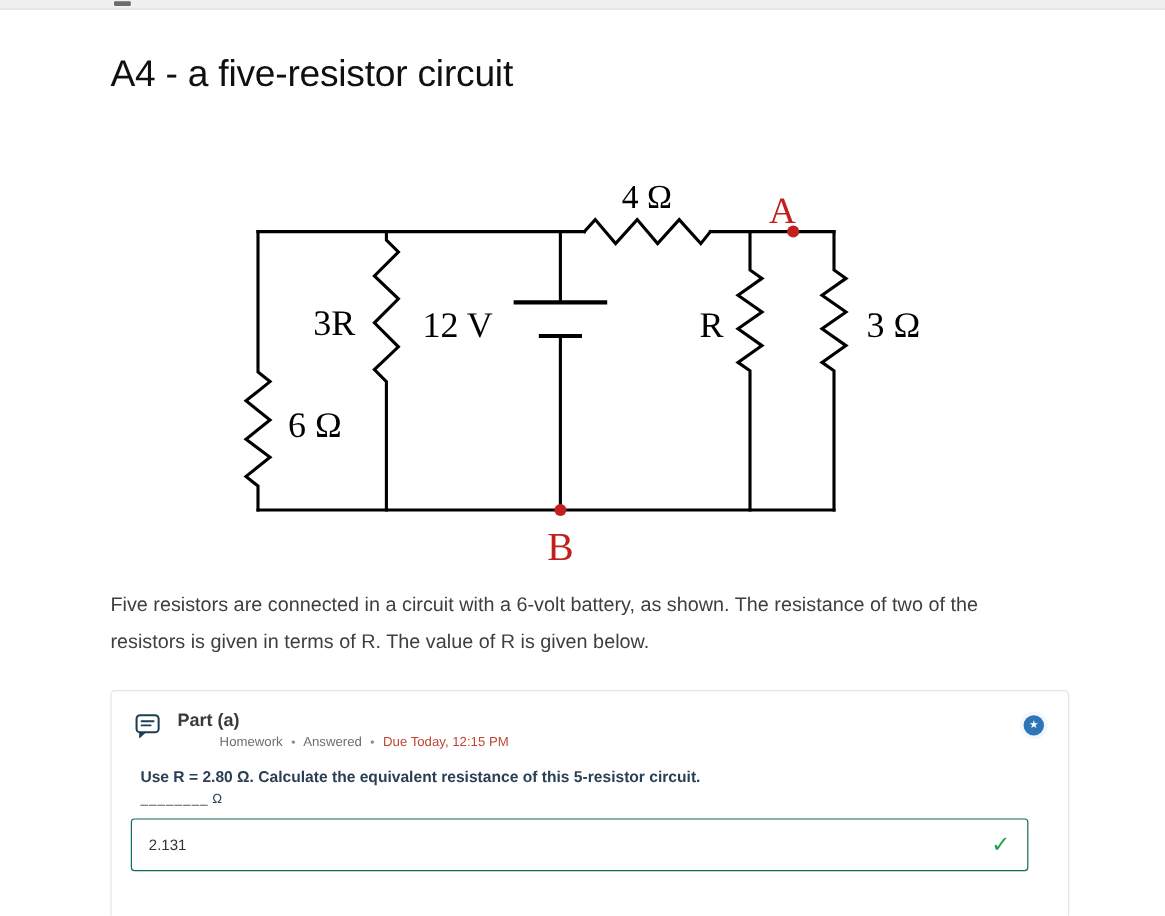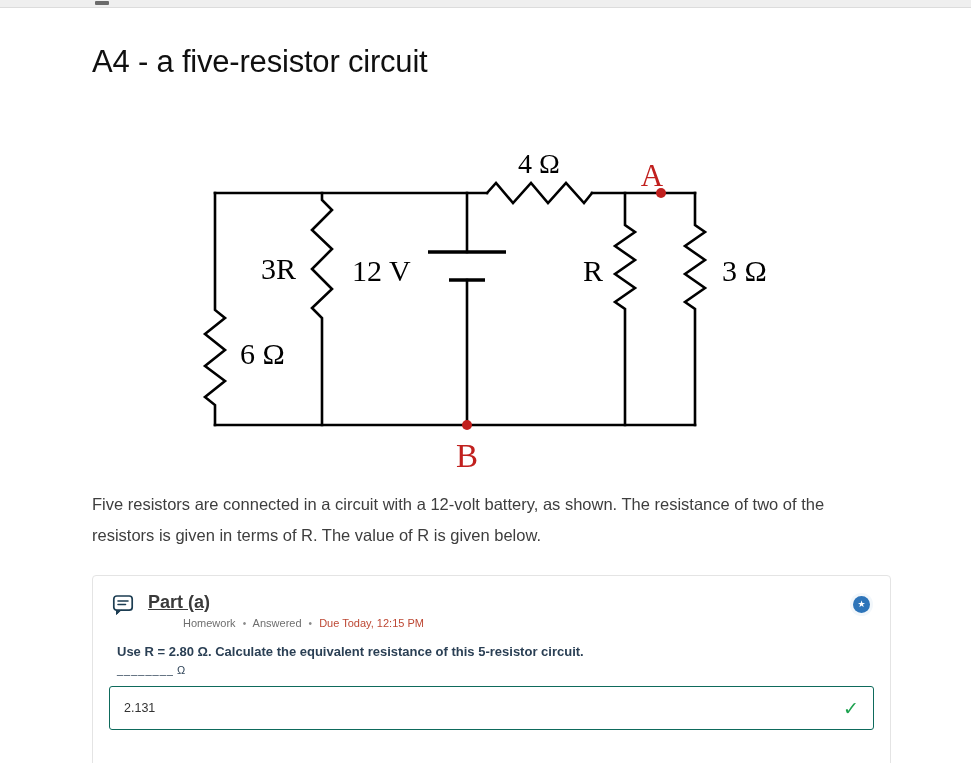--- a/index.html
+++ b/index.html
@@ -25,36 +25,36 @@
     position:absolute;left:92px;top:489px;width:785px;
     font-size:16.5px;line-height:31px;color:#3e3e3e;
   }
   .card{
     position:absolute;left:92px;top:575px;width:799px;height:240px;
     background:#fff;border:1px solid #e4e4e4;border-radius:4px;box-sizing:border-box;
   }
   .card-header{position:relative;display:flex;align-items:flex-start;padding:16px 16px 0 18px;}
   .bubble-icon{width:24px;height:24px;flex:0 0 24px;margin-right:13px;margin-top:1px;}
   .bubble-icon svg{display:block;}
-  .part-title{font-size:18px;font-weight:700;color:#3a3a3a;text-decoration:underline;}
+  .part-title{font-size:15px;font-weight:700;color:#3a3a3a;}
   .meta{margin-top:4px;font-size:11px;padding-left:35px;}
   .meta-gray{color:#6e6e6e;}
   .meta-red{color:#bd4733;}
   .meta .dot{color:#8a8a8a;margin:0 4px;font-size:10px;}
   .star-badge{
     position:absolute;right:20px;top:20px;width:17px;height:17px;border-radius:50%;
     background:#2d74b9;color:#ffffff;font-size:9px;line-height:17px;text-align:center;
     cursor:pointer;box-shadow:0 0 0 3px #f2f7fb;
   }
   .question{margin:15px 16px 0 24px;font-size:13px;color:#2a3f54;font-weight:bold;}
   .blank-line{margin:5px 16px 0 24px;font-size:11px;color:#2a3f54;letter-spacing:1px;}
   .blank-line .unit{letter-spacing:0;margin-left:3px;}
   .instruction{margin:21px 16px 0 24px;font-size:11.5px;color:#31506a;}
   .answer-box{
-    margin:10px 16px 0 16px;height:44px;border:1px solid #0e6a5c;border-radius:3px;
+    margin:10px 33px 0 16px;height:44px;border:1px solid #0e6a5c;border-radius:3px;
     display:flex;align-items:center;padding:0 14px;background:#fff;box-sizing:border-box;
   }
   .answer-box input{
     flex:1;border:none;outline:none;background:transparent;
     font-size:12.5px;color:#333;font-family:inherit;padding:0;
   }
   .check{color:#1da24f;font-size:19px;font-weight:700;margin-left:10px;}
 </style>
 </head>
 <body>
@@ -96,21 +96,21 @@
     <text class="clabel red" x="652" y="46" text-anchor="middle">A</text>
     <text class="clabel" x="296" y="139" text-anchor="end">3R</text>
     <text class="clabel" x="352" y="141" text-anchor="start">12 V</text>
     <text class="clabel" x="603" y="141" text-anchor="end">R</text>
     <text class="clabel" x="722" y="141" text-anchor="start">3 Ω</text>
     <text class="clabel" x="240" y="224" text-anchor="start">6 Ω</text>
     <text class="clabel redB" x="467" y="327" text-anchor="middle">B</text>
   </svg>
 
   <div class="desc">
-    <div>Five resistors are connected in a circuit with a 12-volt battery, as shown. The resistance of two of the</div>
+    <div>Five resistors are connected in a circuit with a 6-volt battery, as shown. The resistance of two of the</div>
     <div>resistors is given in terms of R. The value of R is given below.</div>
   </div>
 
   <div class="card">
     <div class="card-header">
       <span class="bubble-icon">
         <svg width="24" height="24" viewBox="0 0 24 24">
           <rect x="2.8" y="3" width="18.4" height="14.2" rx="3" fill="none" stroke="#1c3d52" stroke-width="1.7"></rect>
           <path d="M7,8 H17 M7,11.5 H14.5" stroke="#1c3d52" stroke-width="1.6" stroke-linecap="round" fill="none"></path>
           <path d="M5.5,17 V21.5 L10.2,17" fill="#1c3d52" stroke="#1c3d52" stroke-width="1" stroke-linejoin="round"></path>

